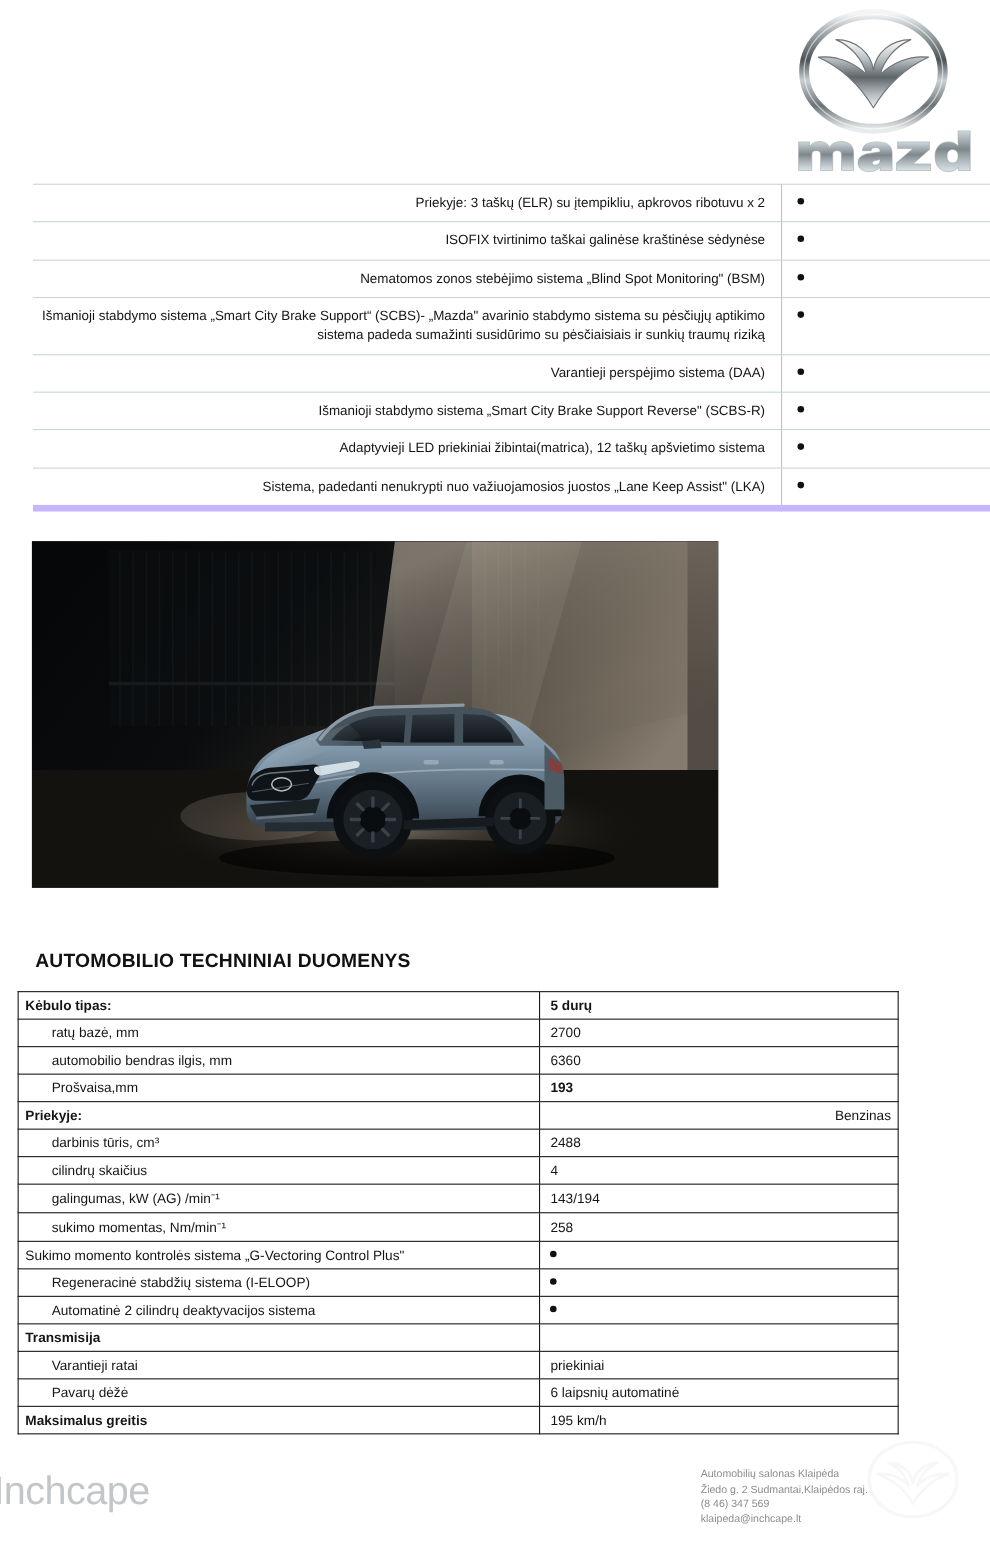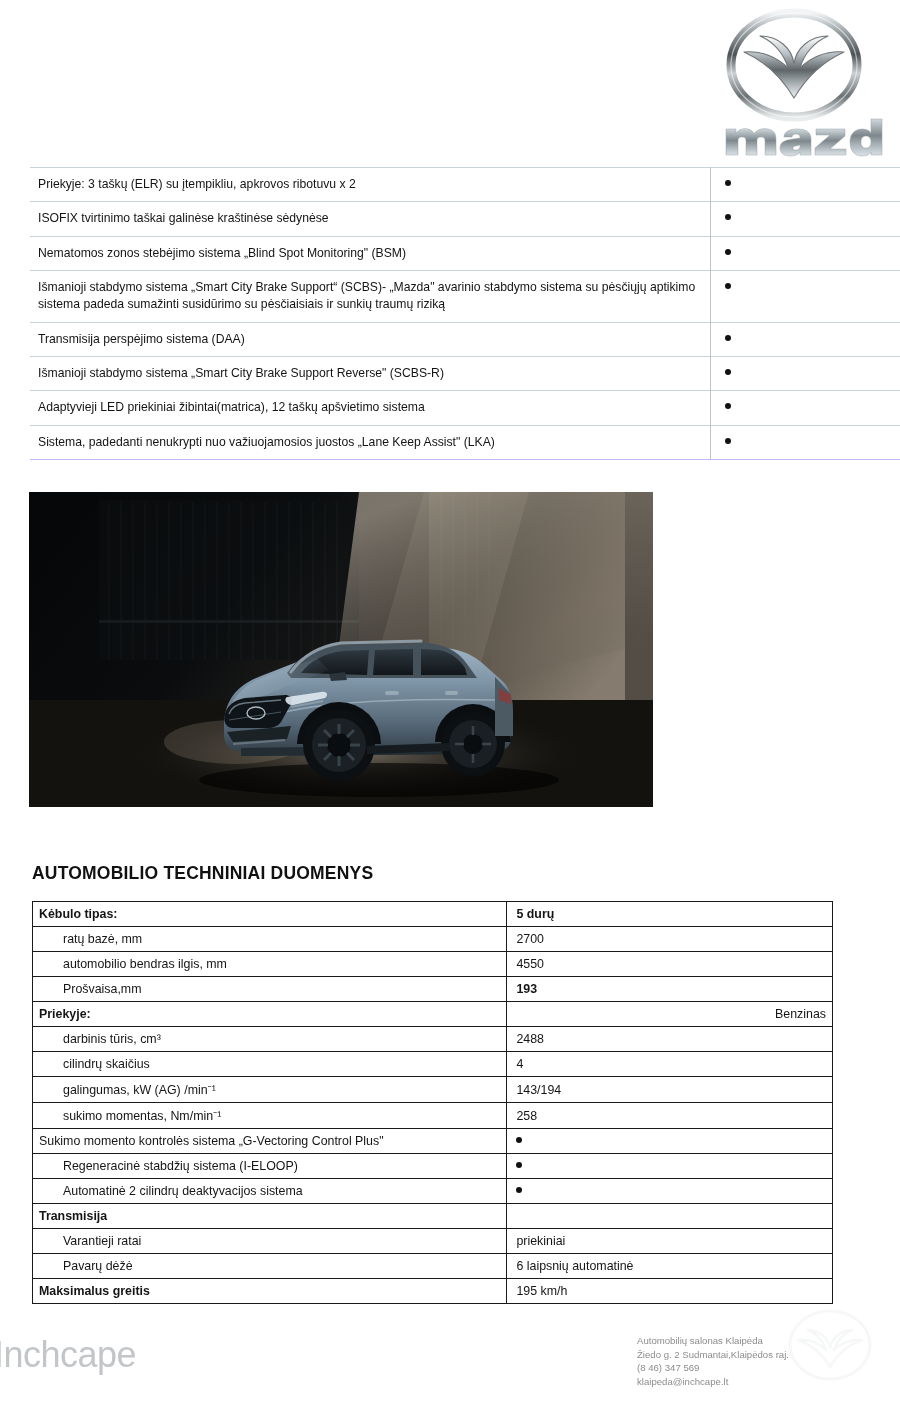--- a/index.html
+++ b/index.html
@@ -24,23 +24,24 @@
   .mazda-logo svg { display: block; width: 100%; height: 100%; }
 
   
   .feature-table {
     position: absolute;
     left: 30px; top: 167px;
     width: 870px;
     border-collapse: collapse;
     font-size: 12.2px;
     line-height: 1.42;
+    text-align: right;
   }
   .feature-table tr { border-top: 1px solid #c9d4d8; }
-  .feature-table tr:last-child { border-bottom: 1px solid #c4b5fd; }
+  .feature-table tr:last-child { border-bottom: 6px solid #c4b5fd; }
   .feature-table td {
     padding: 8px 6px 8px 8px;
     vertical-align: top;
     color: #141414;
   }
   .feature-table td.ft-desc {
     width: 680px;
     border-right: 1px solid #b9c7cc;
     padding-right: 14px;
   }
@@ -73,21 +74,21 @@
     left: 32px; top: 863px;
     font-size: 17.5px;
     font-weight: bold;
     letter-spacing: 0.2px;
     color: #111;
   }
 
   
   .spec-table {
     position: absolute;
-    left: 32px; top: 901px;
+    left: 16px; top: 901px;
     width: 801px;
     border-collapse: collapse;
     font-size: 12.4px;
   }
   .spec-table td {
     border: 1px solid #1a1a1a;
     padding: 4px 6px;
     height: 25px;
     vertical-align: middle;
     color: #151515;
@@ -187,21 +188,21 @@
     </tr>
     <tr>
       <td class="ft-desc">Nematomos zonos stebėjimo sistema „Blind Spot Monitoring" (BSM)</td>
       <td class="ft-mark"><span class="dot"></span></td>
     </tr>
     <tr>
       <td class="ft-desc">Išmanioji stabdymo sistema „Smart City Brake Support“ (SCBS)- „Mazda" avarinio stabdymo sistema su pėsčiųjų aptikimo sistema padeda sumažinti susidūrimo su pėsčiaisiais ir sunkių traumų riziką</td>
       <td class="ft-mark"><span class="dot"></span></td>
     </tr>
     <tr>
-      <td class="ft-desc">Transmisija perspėjimo sistema (DAA)</td>
+      <td class="ft-desc">Varantieji perspėjimo sistema (DAA)</td>
       <td class="ft-mark"><span class="dot"></span></td>
     </tr>
     <tr>
       <td class="ft-desc">Išmanioji stabdymo sistema „Smart City Brake Support Reverse" (SCBS-R)</td>
       <td class="ft-mark"><span class="dot"></span></td>
     </tr>
     <tr>
       <td class="ft-desc">Adaptyvieji LED priekiniai žibintai(matrica), 12 taškų apšvietimo sistema</td>
       <td class="ft-mark"><span class="dot"></span></td>
     </tr>
@@ -384,21 +385,21 @@
     <tr class="bold">
       <td class="sp-label">Kėbulo tipas:</td>
       <td class="sp-value">5 durų</td>
     </tr>
     <tr class="indent">
       <td class="sp-label">ratų bazė, mm</td>
       <td class="sp-value">2700</td>
     </tr>
     <tr class="indent">
       <td class="sp-label">automobilio bendras ilgis, mm</td>
-      <td class="sp-value">4550</td>
+      <td class="sp-value">6360</td>
     </tr>
     <tr class="indent">
       <td class="sp-label">Prošvaisa,mm</td>
       <td class="sp-value" style="font-weight:bold;">193</td>
     </tr>
     <tr class="bold">
       <td class="sp-label">Priekyje:</td>
       <td class="sp-value plain" style="font-weight:normal;text-align:right;">Benzinas</td>
     </tr>
     <tr class="indent">

